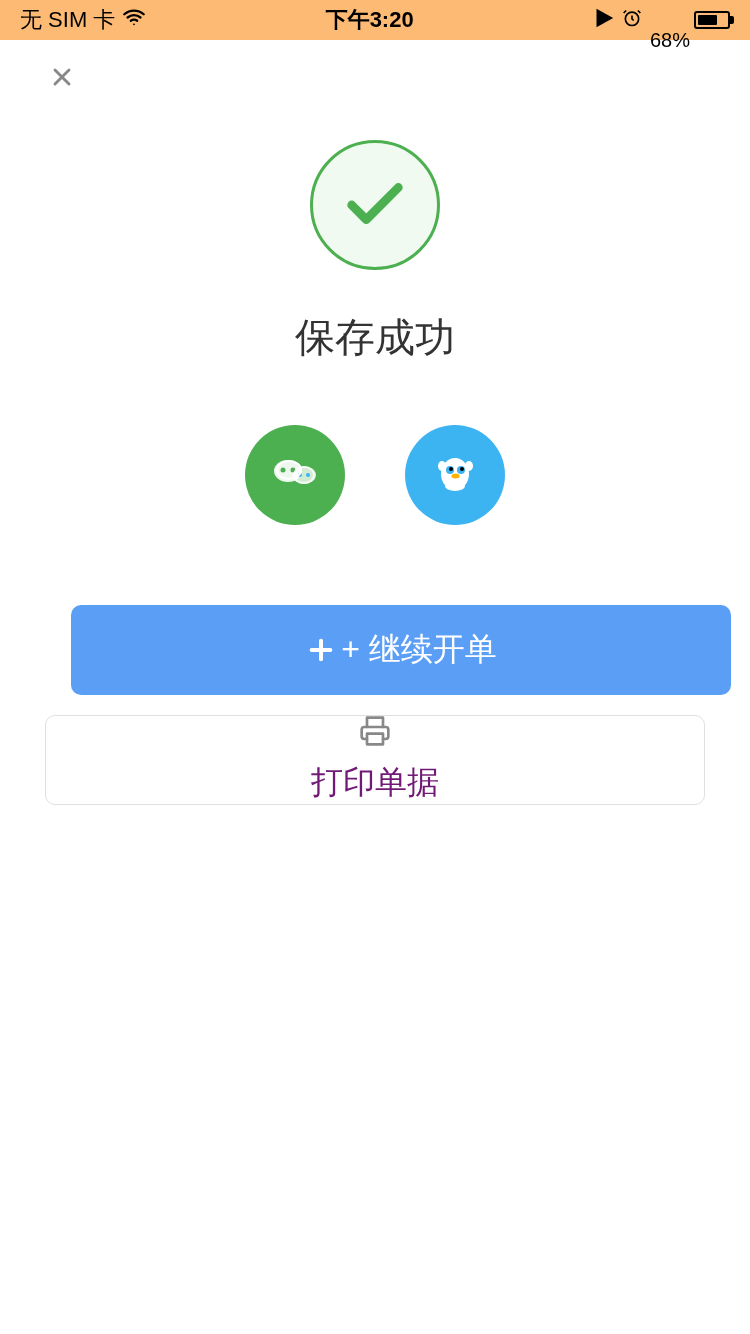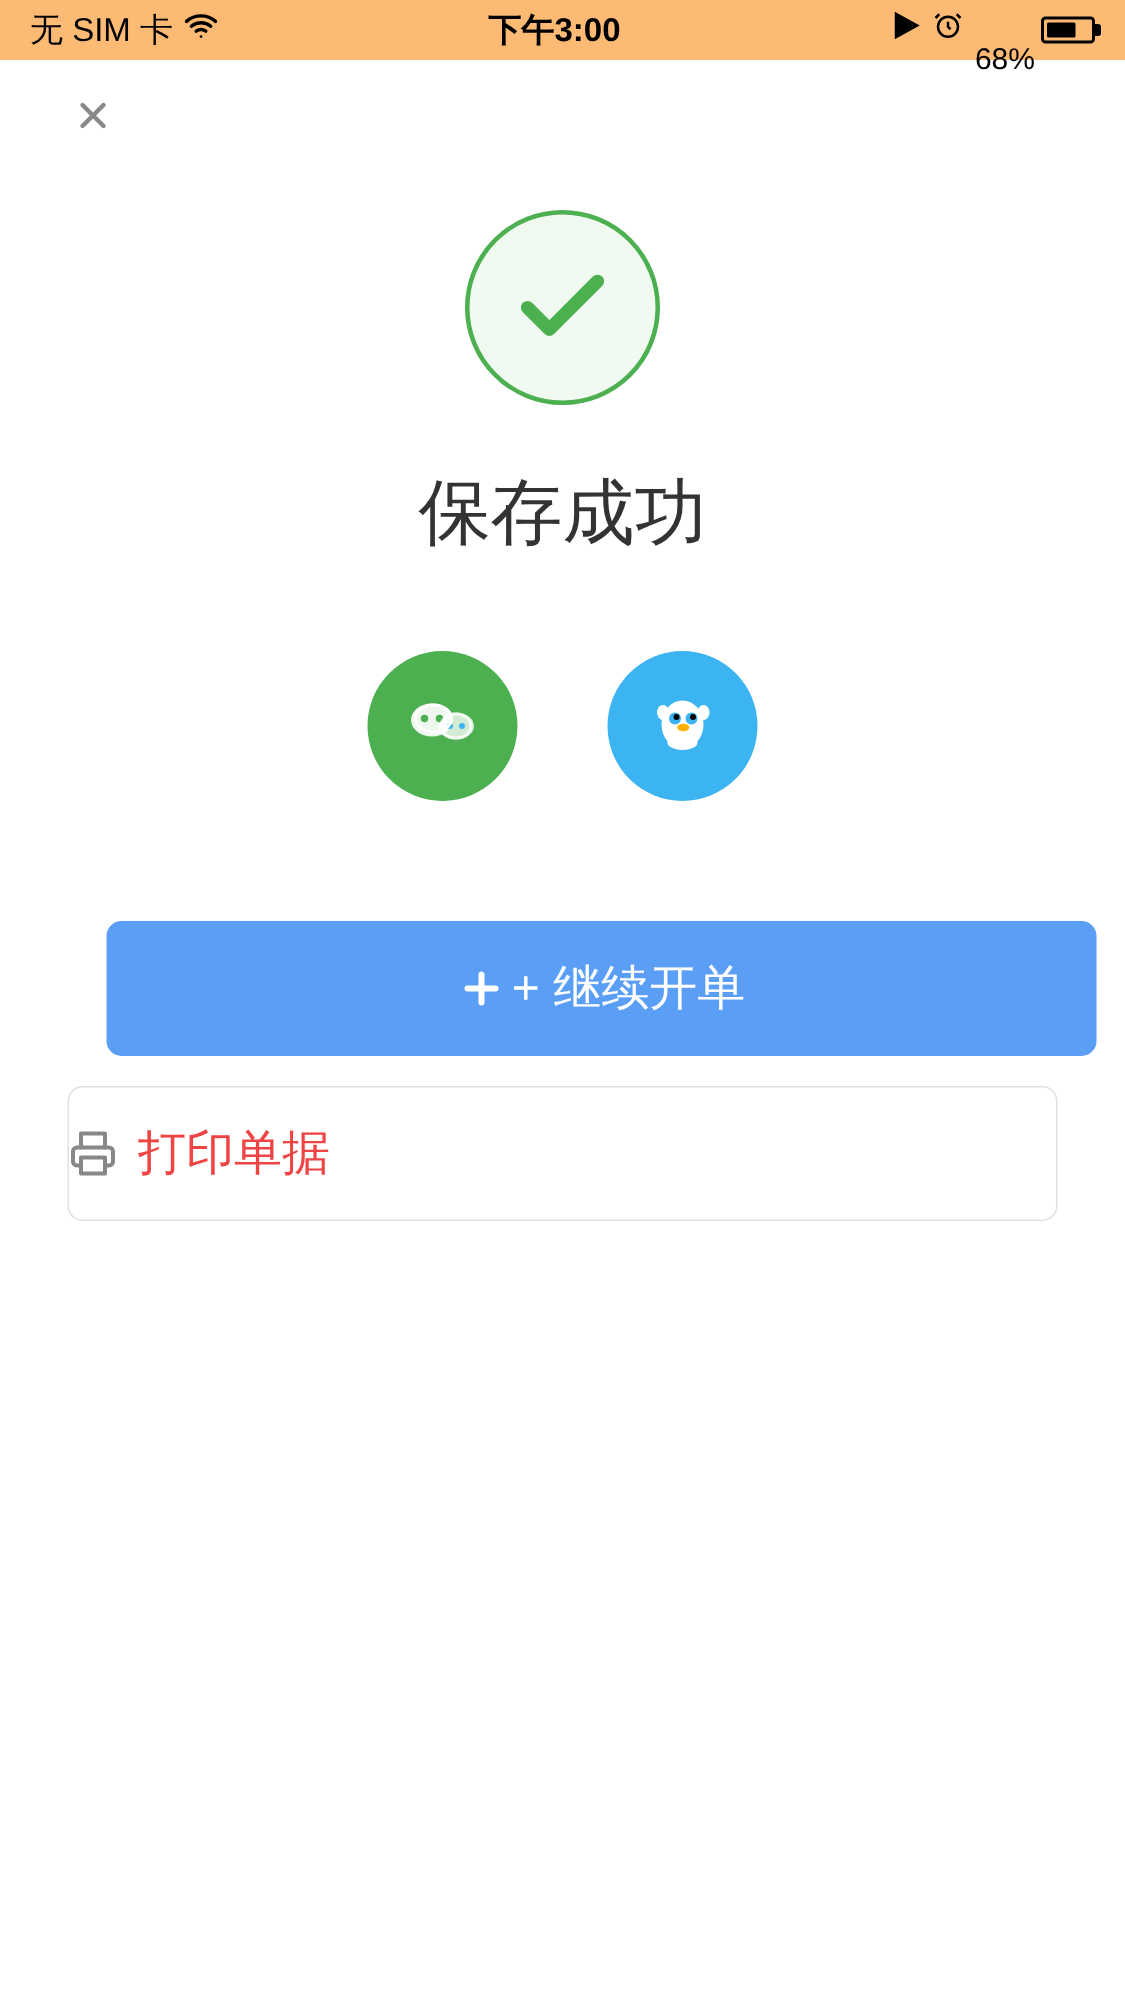--- a/index.html
+++ b/index.html
@@ -132,21 +132,21 @@
       margin-bottom: 40px;
     }
 
     .success-circle svg {
       width: 70px;
       height: 70px;
     }
 
     
     .success-title {
-      font-size: 48px;
+      font-size: 40px;
       font-weight: 500;
       color: #333;
       margin-bottom: 60px;
     }
 
     
     .share-divider {
       width: 100%;
       display: flex;
       align-items: center;
@@ -216,24 +216,26 @@
     }
 
     .btn-secondary {
       width: 100%;
       height: 90px;
       background: #fff;
       border: 1px solid #e0e0e0;
       border-radius: 10px;
       display: flex;
       align-items: center;
+      justify-content: center;
       gap: 14px;
       font-size: 32px;
-      color: #ef4444;
+      color: #701a75;
       cursor: pointer;
+      flex-direction: column;
     }
 
     .btn-icon {
       display: flex;
       align-items: center;
       justify-content: center;
     }
 
     .btn-icon svg {
       width: 32px;
@@ -248,21 +250,21 @@
     <span>无 SIM 卡</span>
     <span class="wifi-icon">
       <svg viewBox="0 0 24 24" fill="none" stroke="black" stroke-width="2.5" stroke-linecap="round" stroke-linejoin="round">
         <path d="M5 12.55a11 11 0 0 1 14.08 0"></path>
         <path d="M1.42 9a16 16 0 0 1 21.16 0"></path>
         <path d="M8.53 16.11a6 6 0 0 1 6.95 0"></path>
         <circle cx="12" cy="20" r="1" fill="black" stroke="none"></circle>
       </svg>
     </span>
   </div>
-  <div class="status-center">下午3:00</div>
+  <div class="status-center">下午3:20</div>
   <div class="status-right">
     <span>
       <svg width="20" height="20" viewBox="0 0 24 24" fill="black">
           <polygon points="3,1 23,12 3,23 3,1" fill="black"></polygon>
         </svg>
     </span>
     <span>
       <svg width="20" height="20" viewBox="0 0 24 24" fill="none" stroke="black" stroke-width="2">
         <circle cx="12" cy="13" r="8"></circle>
         <path d="M12 9v4l2 2"></path>

